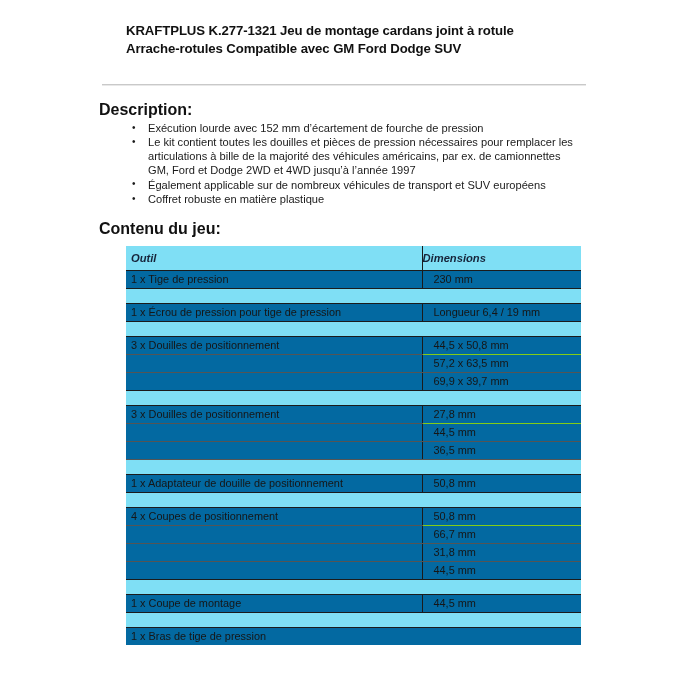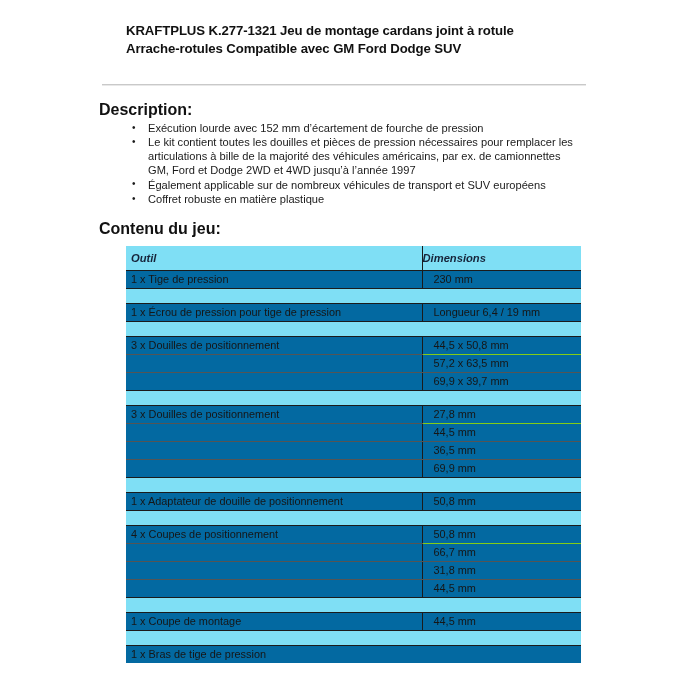--- a/index.html
+++ b/index.html
@@ -214,24 +214,20 @@
           <td class="d">27,8 mm</td>
         </tr>
         <tr class="data sub">
           <td class="t"></td>
           <td class="d">44,5 mm</td>
         </tr>
         <tr class="data sub">
           <td class="t"></td>
           <td class="d">36,5 mm</td>
         </tr>
-        <tr class="data last-sub">
-          <td class="t"></td>
-          <td class="d">69,9 mm</td>
-        </tr>
         <tr class="spacer">
           <td colspan="2"></td>
         </tr>
         <tr class="data solo">
           <td class="t">1 x Adaptateur de douille de positionnement</td>
           <td class="d">50,8 mm</td>
         </tr>
         <tr class="spacer">
           <td colspan="2"></td>
         </tr>

